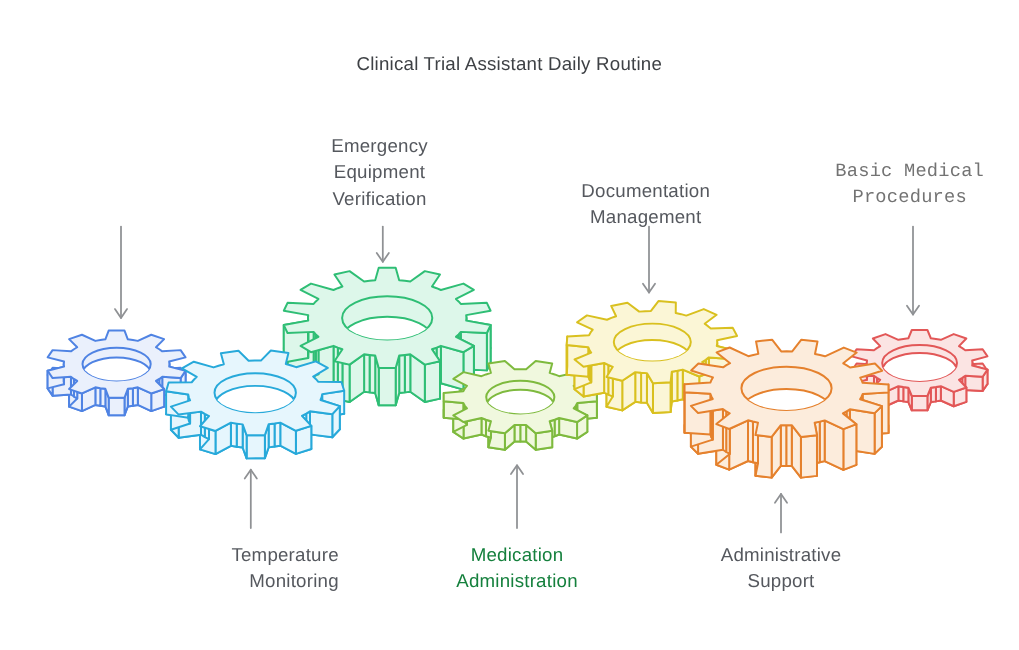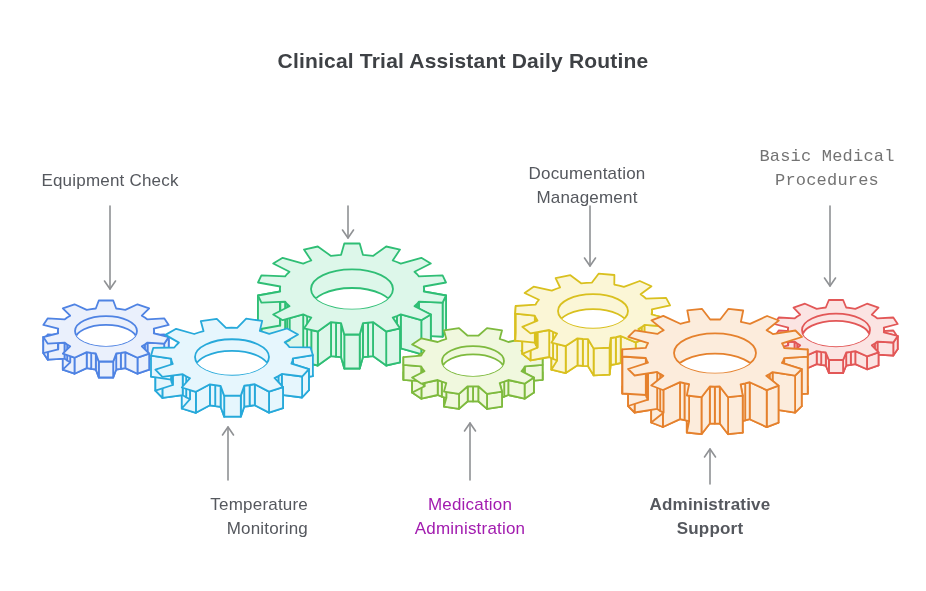--- a/index.html
+++ b/index.html
@@ -9,41 +9,41 @@
     margin:0 auto;
     background:#ffffff;
     font-family:"Liberation Sans", sans-serif;
     overflow:hidden;
   }
   .title{
     position:absolute;
     left:0;top:49px;width:926px;
     margin:0;
     text-align:center;
-    font-size:21px;
-    font-weight:bold;
+    font-size:17px;
+    font-weight:normal;
     letter-spacing:0.2px;
   }
   .canvas{
     position:absolute;
     left:0;top:0;width:926px;height:591px;
   }
   .label{
     position:absolute;
     text-align:center;
     font-size:17px;
     line-height:24px;
     letter-spacing:0.2px;
   }
   .pos-0{left:10px;  top:169px; width:200px;}
   .pos-1{left:148px; top:493px; width:160px;}
   .pos-2{left:275px; top:121px; width:140px;}
   .pos-3{left:380px; top:493px; width:180px;}
   .pos-4{left:497px; top:145px; width:180px;}
-  .pos-5{left:630px; top:493px; width:160px;font-weight:bold;}
+  .pos-5{left:630px; top:493px; width:160px;}
   .pos-6{left:747px; top:145px; width:160px;}
 </style>
 </head>
 <body>
 
 <div class="stage" style="background: rgb(255, 255, 255);">
   <h1 class="title" style="color: rgb(62, 65, 69);">Clinical Trial Assistant Daily Routine</h1>
 
   <svg class="canvas" viewBox="0 0 926 591" xmlns="http://www.w3.org/2000/svg">
       <defs>
@@ -345,19 +345,19 @@
         <path d="M720.2,319.5 L728.5,308.8 L743.2,310.5 L740.9,321.8 L745.5,322.8 L750.0,323.9 L767.1,316.0 L778.8,320.5 L766.6,330.3 L769.8,332.1 L772.8,334.1 L795.4,330.5 L801.9,337.0 L782.0,343.3 L783.3,345.6 L784.2,348.0 L807.7,349.5 L807.7,356.7 L784.2,358.2 L783.2,360.6 L781.9,362.9 L801.7,369.2 L795.1,375.6 L772.6,372.1 L769.6,374.0 L766.3,375.8 L778.5,385.6 L766.7,390.1 L749.7,382.2 L745.2,383.3 L740.6,384.3 L742.7,395.6 L728.1,397.2 L719.8,386.5 L714.8,386.6 L709.8,386.5 L701.5,397.2 L686.8,395.5 L689.1,384.2 L684.5,383.2 L680.0,382.1 L662.9,390.0 L651.2,385.5 L663.4,375.7 L660.2,373.9 L657.2,371.9 L634.6,375.5 L628.1,369.0 L648.0,362.7 L646.7,360.4 L645.8,358.0 L622.3,356.5 L622.3,349.3 L645.8,347.8 L646.8,345.4 L648.1,343.1 L628.3,336.8 L634.9,330.4 L657.4,333.9 L660.4,332.0 L663.7,330.2 L651.5,320.4 L663.3,315.9 L680.3,323.8 L684.8,322.7 L689.4,321.7 L687.3,310.4 L701.9,308.8 L710.2,319.5 L715.2,319.4 Z"></path>
         <ellipse cx="715" cy="353" rx="41" ry="19.68"></ellipse>
         <ellipse cx="715" cy="373.35" rx="41" ry="19.68" fill="#ffffff" clip-path="url(#hole-administrative-support)"></ellipse>
       </g>
       <g stroke="#8f9194" stroke-width="1.6" fill="none" stroke-linecap="round" stroke-linejoin="round">
         <line x1="710" y1="484" x2="710" y2="449"></line>
         <path d="M704.5,457 L710,449 L715.5,457"></path>
       </g>
     </svg>
 
-  <div class="label pos-0" style="color: rgb(85, 88, 94);">Equipment Check</div>
   <div class="label pos-1" style="color: rgb(85, 88, 94); text-align: right;">Temperature Monitoring</div>
-  <div class="label pos-3" style="color: #a21caf; text-align: center;">Medication Administration</div>
+  <div class="label pos-2" style="color: rgb(85, 88, 94);">Emergency Equipment Verification</div>
+  <div class="label pos-3" style="color: #15803d; text-align: center;">Medication Administration</div>
   <div class="label pos-4" style="color: rgb(85, 88, 94); margin-top: 17px;">Documentation Management</div>
   <div class="label pos-5" style="color: rgb(85, 88, 94);">Administrative Support</div>
   <div class="label pos-6" style="color: #737373; font-family: Liberation Mono, monospace;">Basic Medical Procedures</div>
 </div>
 
 </body></html>

